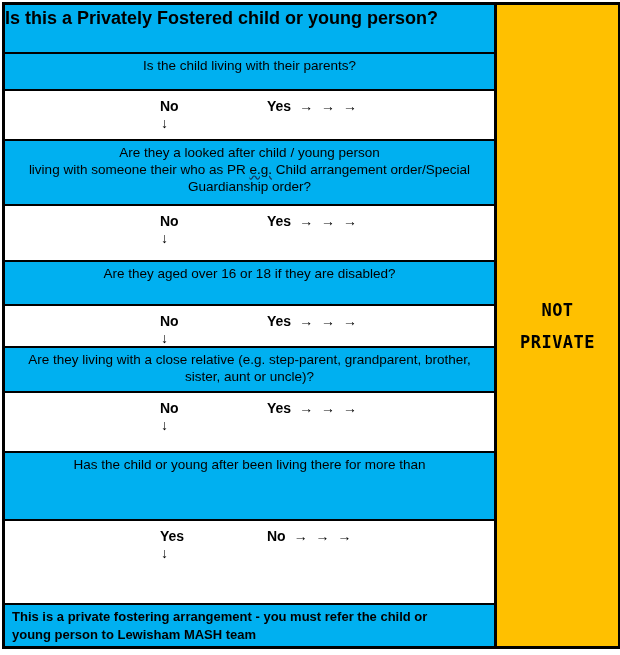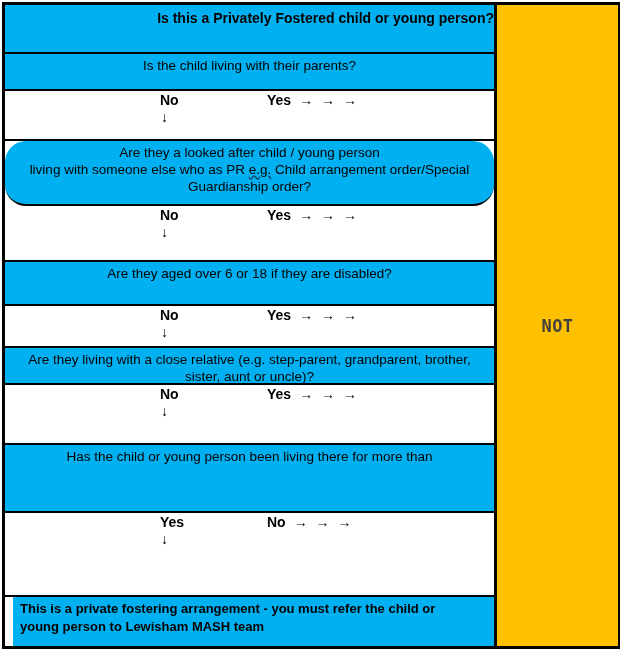--- a/index.html
+++ b/index.html
@@ -8,46 +8,45 @@
     position:absolute;left:2px;top:2px;width:613px;height:641px;
     border:3px solid #000;display:flex;background:#fff;
   }
   .flowcol{width:489px;border-right:3px solid #000;display:flex;flex-direction:column;}
   .sidecol{
     flex:1;background:#FFC000;display:flex;flex-direction:column;
     align-items:center;justify-content:center;
   }
   .side-line{
     font-family:"DejaVu Sans Mono",monospace;font-weight:bold;
-    font-size:17px;line-height:32px;letter-spacing:0.5px;color:#404040;text-align:center;
+    font-size:17px;line-height:32px;letter-spacing:0.5px;color:#000000;text-align:center;
   }
   .row{box-sizing:border-box;border-bottom:2px solid #000;}
   .row.last{border-bottom:none;flex:1;}
   .cyan{background:#00B0F0;}
   .white{background:#fff;}
   .title-box{
-    height:49px;text-align:right;font-weight:bold;font-size:14px;line-height:23px;
+    height:49px;text-align:left;font-weight:bold;font-size:18px;line-height:23px;
     padding-top:2px;
   }
   .question{
     text-align:center;font-size:13.5px;line-height:17px;padding:3px 4px 0 4px;
   }
-  .q1{height:37px;} .q2{height:65px;border-radius:21px;} .q3{height:44px;} .q4{height:37px;} .q5{height:68px;}
+  .q1{height:37px;} .q2{height:65px;} .q3{height:44px;} .q4{height:45px;} .q5{height:68px;}
   .d1{height:50px;} .d2{height:56px;} .d3{height:42px;} .d4{height:60px;} .d5{height:84px;}
-  .dec-inner{display:flex;padding-top:1px;padding-left:155px;}
+  .dec-inner{display:flex;padding-top:7px;padding-left:155px;}
   .dec-left{width:107px;display:flex;flex-direction:column;align-items:flex-start;}
   .dec-label{font-weight:bold;font-size:14px;line-height:17px;}
   .down-arrow{font-size:14px;line-height:16px;margin-left:1px;}
   .dec-right{display:flex;align-items:flex-start;}
   .right-arrows{font-size:14px;line-height:17px;margin-left:8px;letter-spacing:2px;}
   .eg{text-decoration:underline;text-decoration-style:wavy;text-decoration-color:#17375E;}
   .outcome-box{
     font-weight:bold;font-size:13px;line-height:18px;text-align:left;
     padding:3px 26px 0 7px;
-    margin-left:8px;
   }
 </style>
 </head>
 <body>
 
 <div class="frame">
   <div class="flowcol">
 
     <div class="row cyan title-box">Is this a Privately Fostered child or young person?</div>
 
@@ -61,37 +60,37 @@
         </div>
         <div class="dec-right">
           <span class="dec-label">Yes</span>
           <span class="right-arrows">→ → →</span>
         </div>
       </div>
     </div>
 
     <div class="row cyan question q2">
       <span>Are they a looked after child / young person</span><br>
-      <span>living with someone else who as PR </span><span class="eg">e.g.</span><span> Child arrangement order/Special Guardianship order?</span>
+      <span>living with someone their who as PR </span><span class="eg">e.g.</span><span> Child arrangement order/Special Guardianship order?</span>
     </div>
 
     <div class="row white d2">
       <div class="dec-inner">
         <div class="dec-left">
           <span class="dec-label">No</span>
           <span class="down-arrow">↓</span>
         </div>
         <div class="dec-right">
           <span class="dec-label">Yes</span>
           <span class="right-arrows">→ → →</span>
         </div>
       </div>
     </div>
 
-    <div class="row cyan question q3">Are they aged over 6 or 18 if they are disabled?</div>
+    <div class="row cyan question q3">Are they aged over 16 or 18 if they are disabled?</div>
 
     <div class="row white d3">
       <div class="dec-inner">
         <div class="dec-left">
           <span class="dec-label">No</span>
           <span class="down-arrow">↓</span>
         </div>
         <div class="dec-right">
           <span class="dec-label">Yes</span>
           <span class="right-arrows">→ → →</span>
@@ -108,21 +107,21 @@
           <span class="down-arrow">↓</span>
         </div>
         <div class="dec-right">
           <span class="dec-label">Yes</span>
           <span class="right-arrows">→ → →</span>
         </div>
       </div>
     </div>
 
     <div class="row cyan question q5">
-      <span>Has the child or young person been living there for more than</span><br>
+      <span>Has the child or young after been living there for more than</span><br>
     </div>
 
     <div class="row white d5">
       <div class="dec-inner">
         <div class="dec-left">
           <span class="dec-label">Yes</span>
           <span class="down-arrow">↓</span>
         </div>
         <div class="dec-right">
           <span class="dec-label">No</span>
@@ -130,14 +129,15 @@
         </div>
       </div>
     </div>
 
     <div class="row last cyan outcome-box">This is a private fostering arrangement - you must refer the child or young person to Lewisham MASH team</div>
 
   </div>
 
   <div class="sidecol">
     <div class="side-line">NOT</div>
+    <div class="side-line">PRIVATE</div>
   </div>
 </div>
 
 </body></html>

